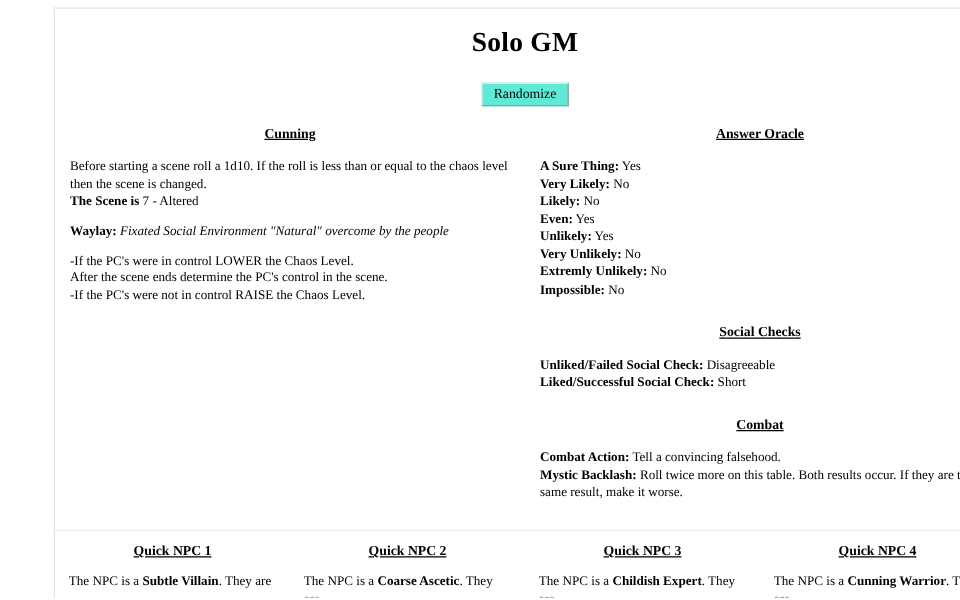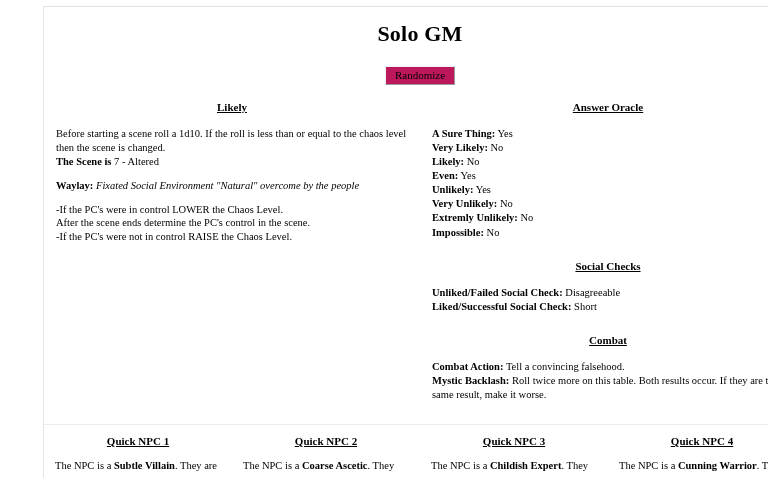--- a/index.html
+++ b/index.html
@@ -36,21 +36,21 @@
     letter-spacing: 0.2px;
   }
   .toolbar {
     text-align: center;
     margin-top: 18px;
   }
   .randomize-btn {
     font-family: "Liberation Serif", "DejaVu Serif", serif;
     font-size: 11px;
     padding: 2px 9px 3px 9px;
-    background: #be185d;
+    background: #5eead4;
     border: 1px solid #9a9a9a;
     border-top-color: #f2f2f2;
     border-left-color: #f2f2f2;
     color: #000;
     cursor: pointer;
     line-height: 1.1;
   }
   .two-col {
     display: flex;
     margin-top: 16px;
@@ -122,21 +122,21 @@
 
   <h1 class="app-title">Solo GM</h1>
 
   <div class="toolbar">
     <button class="randomize-btn">Randomize</button>
   </div>
 
   <div class="two-col">
 
     <div class="col col-left">
-      <div class="section-head">Likely</div>
+      <div class="section-head">Cunning</div>
 
       <p class="body-text tight">Before starting a scene roll a 1d10. If the roll is less than or equal to the chaos level then the scene is changed.</p>
       <p class="body-text"><b>The Scene is</b> <span>7 - Altered</span></p>
 
       <p class="body-text"><b>Waylay:</b> <span class="italic">Fixated Social Environment "Natural" overcome by the people</span></p>
 
       <p class="body-text tight">-If the PC's were in control LOWER the Chaos Level.</p>
       <p class="body-text tight">After the scene ends determine the PC's control in the scene.</p>
       <p class="body-text tight">-If the PC's were not in control RAISE the Chaos Level.</p>
     </div>

